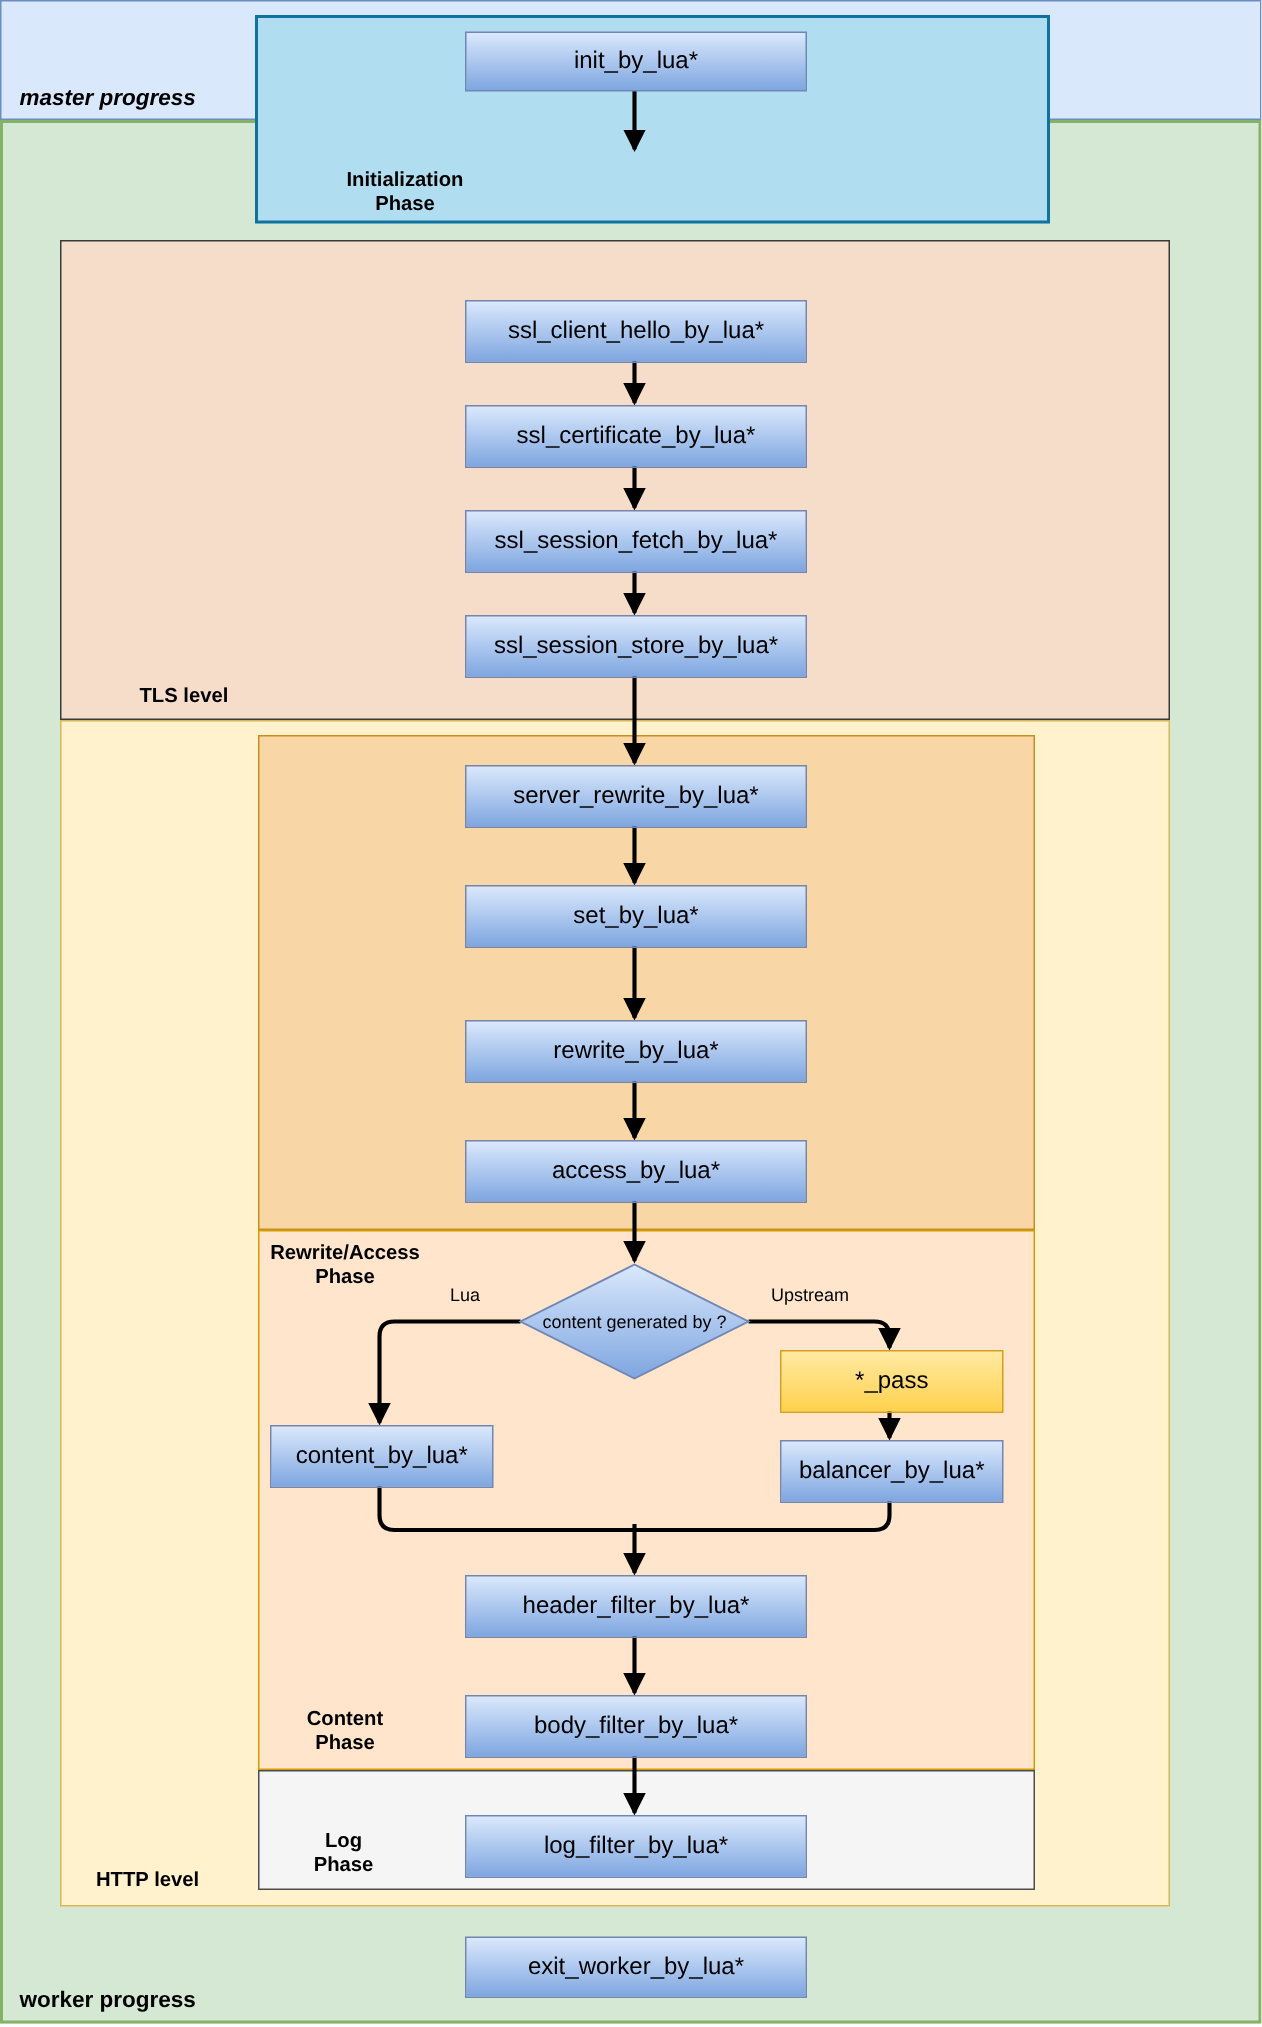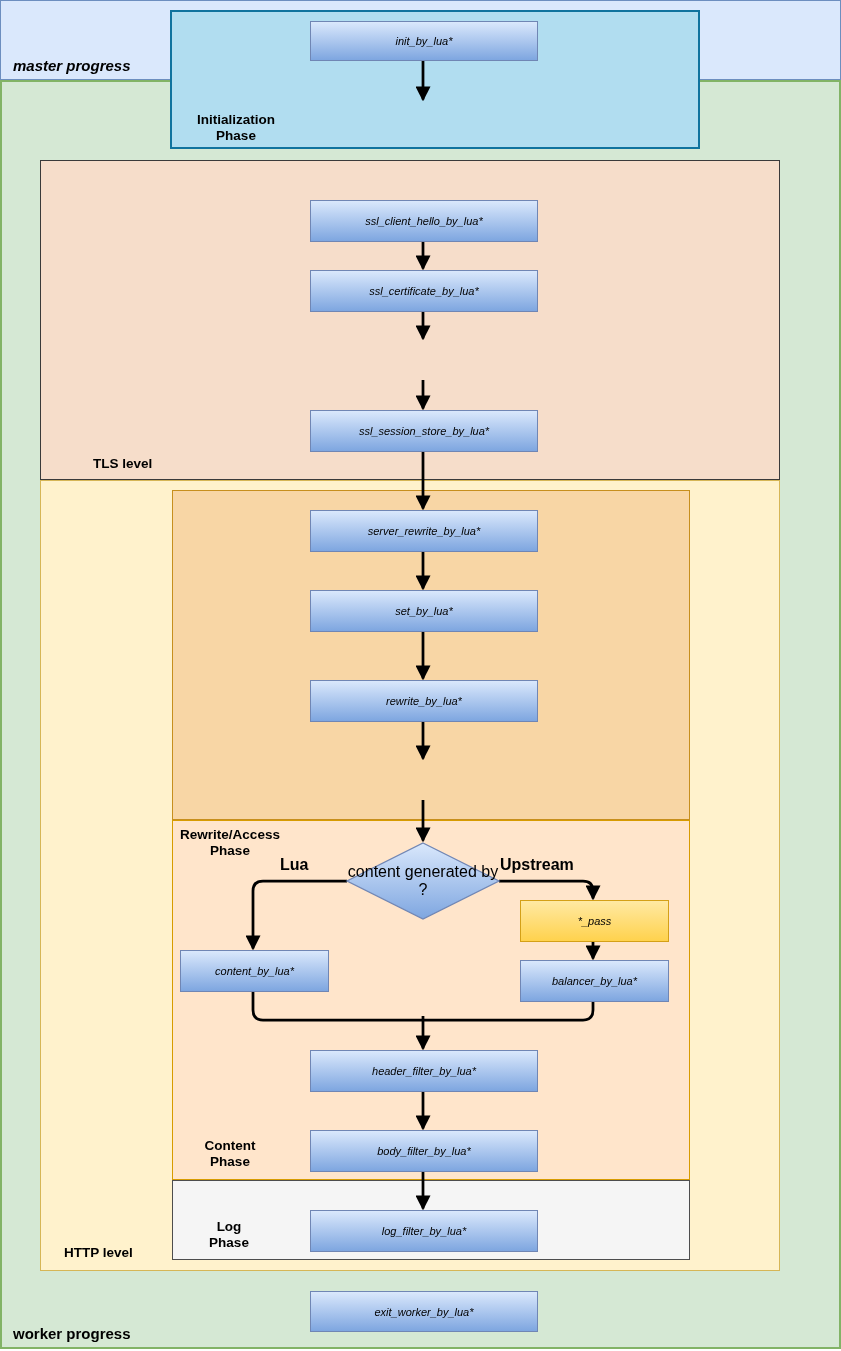--- a/index.html
+++ b/index.html
@@ -25,35 +25,35 @@
   .c-content{left:172px;top:820px;width:518px;height:360px;
     background:var(--content-fill);border:1.5px solid var(--content-stroke);z-index:2;}
   .c-log{left:172px;top:1180px;width:518px;height:80px;
     background:var(--log-fill);border:1.5px solid var(--log-stroke);z-index:2;}
   
   .lbl{position:absolute;font-weight:bold;z-index:4;line-height:16px;}
   .lbl.big{font-size:15px;}
   .lbl.mid{font-size:13.5px;text-align:center;}
   .lbl-master{left:13px;top:58px;font-style:italic;}
   .lbl-worker{left:13px;top:1326px;text-align:right;}
-  .lbl-init{left:171px;top:112px;width:130px;}
+  .lbl-init{left:171px;top:112px;width:130px;padding-left:34px;}
   .lbl-tls{left:93px;top:456px;}
   .lbl-http{left:64px;top:1245px;}
   .lbl-rewrite{left:155px;top:783px;width:150px;margin-top:44px;}
   .lbl-content{left:165px;top:1138px;width:130px;}
   .lbl-log{left:164px;top:1219px;width:130px;}
-  .branch-lbl{position:absolute;z-index:4;font-size:16px;font-weight:bold;}
+  .branch-lbl{position:absolute;z-index:4;font-size:12px;text-align:center;font-weight:normal;}
   
   .node{position:absolute;z-index:4;display:flex;align-items:center;justify-content:center;
-    font-size:11px;border:1px solid var(--node-stroke);
-    background:linear-gradient(var(--node-fill-top),var(--node-fill-bottom));font-style:italic;}
+    font-size:16px;border:1px solid var(--node-stroke);
+    background:linear-gradient(var(--node-fill-top),var(--node-fill-bottom));}
   .node.pass{border:1px solid var(--pass-stroke);
     background:linear-gradient(var(--pass-fill-top),var(--pass-fill-bottom));}
   .diamond-text{position:absolute;z-index:4;display:flex;align-items:center;justify-content:center;
-    font-size:16px;text-align:center;}
+    font-size:12px;text-align:right;}
   
   svg.flow{position:absolute;left:0;top:0;z-index:3;pointer-events:none;}
   svg.flow path,svg.flow line{stroke:var(--arrow);stroke-width:2.75;fill:none;}
 </style>
 </head>
 <body>
 
 <div class="canvas">
 
   <div class="abs lane-master"></div>
@@ -98,25 +98,27 @@
     <line x1="423" y1="1090" x2="423" y2="1128.5" marker-end="url(#arrow)"></line>
     <line x1="423" y1="1170" x2="423" y2="1208.5" marker-end="url(#arrow)"></line>
 
     <polygon points="423,843 499,881 423,919 347,881" style="fill:url(#gdia);stroke:var(--node-stroke);stroke-width:1.3;"></polygon>
   </svg>
 
   <div class="node" style="left:310px;top:21px;width:226px;height:38px">init_by_lua*</div>
 
   <div class="node" style="left:310px;top:200px;width:226px;height:40px">ssl_client_hello_by_lua*</div>
   <div class="node" style="left:310px;top:270px;width:226px;height:40px">ssl_certificate_by_lua*</div>
+  <div class="node" style="left:310px;top:340px;width:226px;height:40px">ssl_session_fetch_by_lua*</div>
   <div class="node" style="left:310px;top:410px;width:226px;height:40px">ssl_session_store_by_lua*</div>
 
   <div class="node" style="left:310px;top:510px;width:226px;height:40px">server_rewrite_by_lua*</div>
   <div class="node" style="left:310px;top:590px;width:226px;height:40px">set_by_lua*</div>
   <div class="node" style="left:310px;top:680px;width:226px;height:40px">rewrite_by_lua*</div>
+  <div class="node" style="left:310px;top:760px;width:226px;height:40px">access_by_lua*</div>
 
   <div class="diamond-text" style="left:347px;top:843px;width:152px;height:76px">content generated by ?</div>
   <div class="branch-lbl" style="left:280px;top:856px;width:60px">Lua</div>
   <div class="branch-lbl" style="left:500px;top:856px;width:80px">Upstream</div>
 
   <div class="node" style="left:180px;top:950px;width:147px;height:40px">content_by_lua*</div>
   <div class="node pass" style="left:520px;top:900px;width:147px;height:40px">*_pass</div>
   <div class="node" style="left:520px;top:960px;width:147px;height:40px">balancer_by_lua*</div>
 
   <div class="node" style="left:310px;top:1050px;width:226px;height:40px">header_filter_by_lua*</div>

